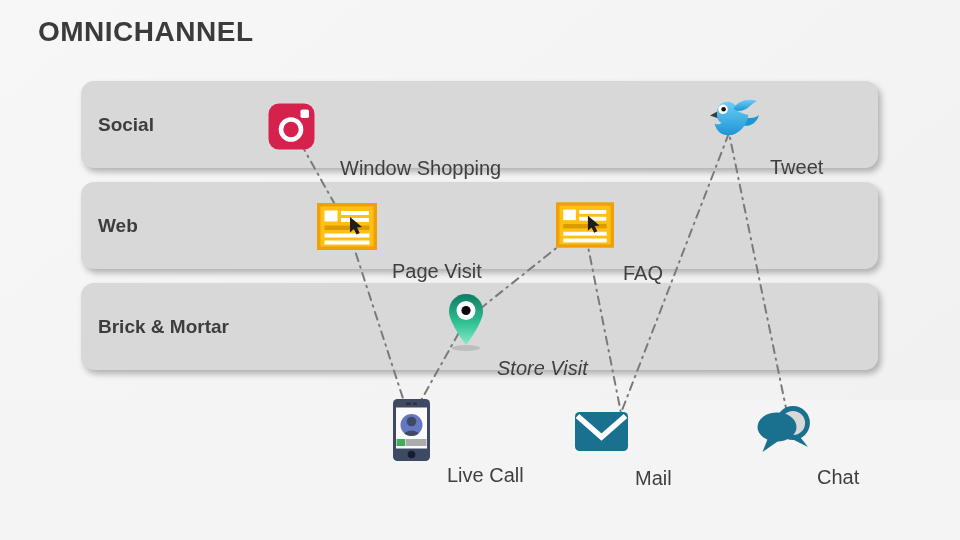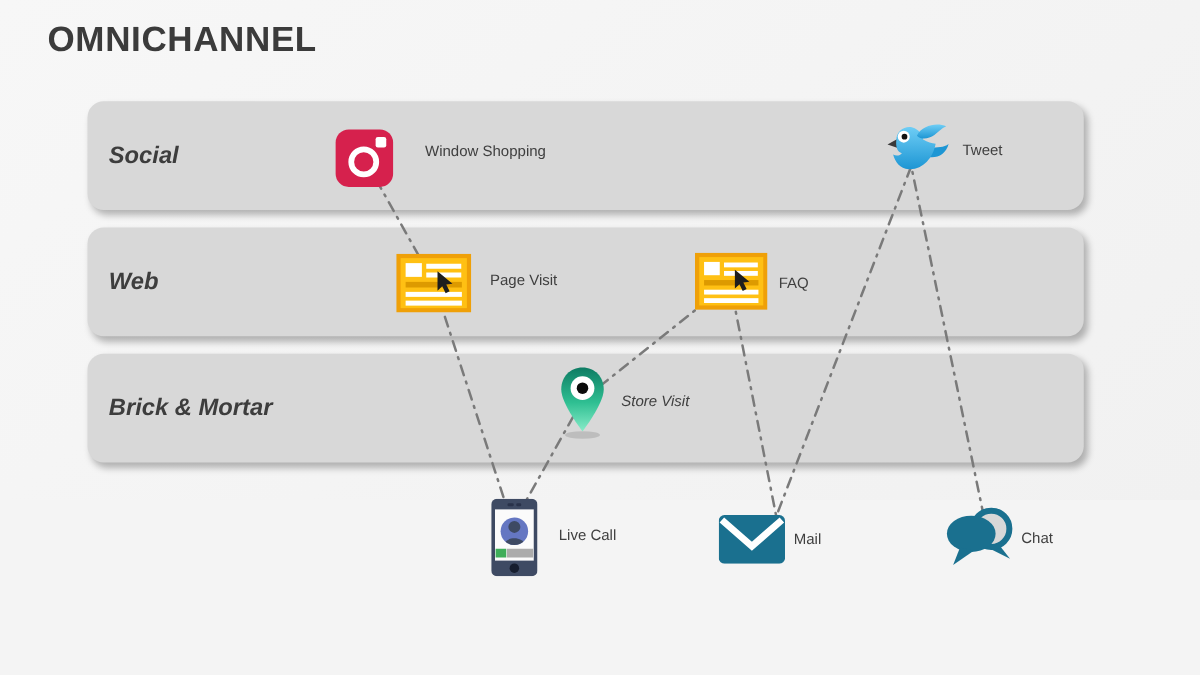--- a/index.html
+++ b/index.html
@@ -7,34 +7,33 @@
     width:960px;height:540px;
     font-family:"Liberation Sans","DejaVu Sans",sans-serif;
     background:#f4f4f4;overflow:hidden;
   }
   .slide{position:relative;width:960px;height:400px;background:linear-gradient(140deg,#f7f7f7 0%,#f1f1f1 100%);}
   .title{
     position:absolute;left:38px;top:16px;
     font-size:28px;font-weight:bold;color:#3b3b3b;letter-spacing:.5px;
   }
   .band{
-    position:absolute;left:70px;width:797px;height:87px;
+    position:absolute;left:81px;width:797px;height:87px;
     background:#d8d8d8;border-radius:13px;
     box-shadow:3px 4px 6px rgba(0,0,0,.28);
-    font-style:italic;
   }
   .band-label{
     position:absolute;left:17px;top:50%;transform:translateY(-50%);
     font-size:19px;font-weight:bold;color:#3d3d3d;white-space:nowrap;
   }
   .connector-layer{position:absolute;left:0;top:0;z-index:2;}
   .icon{position:absolute;z-index:3;line-height:0;}
   .caption{
     position:absolute;z-index:3;transform:translateY(-50%);
-    font-size:12px;color:#3f3f3f;white-space:nowrap;line-height:1;
+    font-size:20px;color:#3f3f3f;white-space:nowrap;line-height:1;margin-top:47px;
   }
 </style>
 </head>
 <body>
 
 <div class="slide">
 
   <div class="title">OMNICHANNEL</div>
 
   <div class="band" style="top:81px;">

